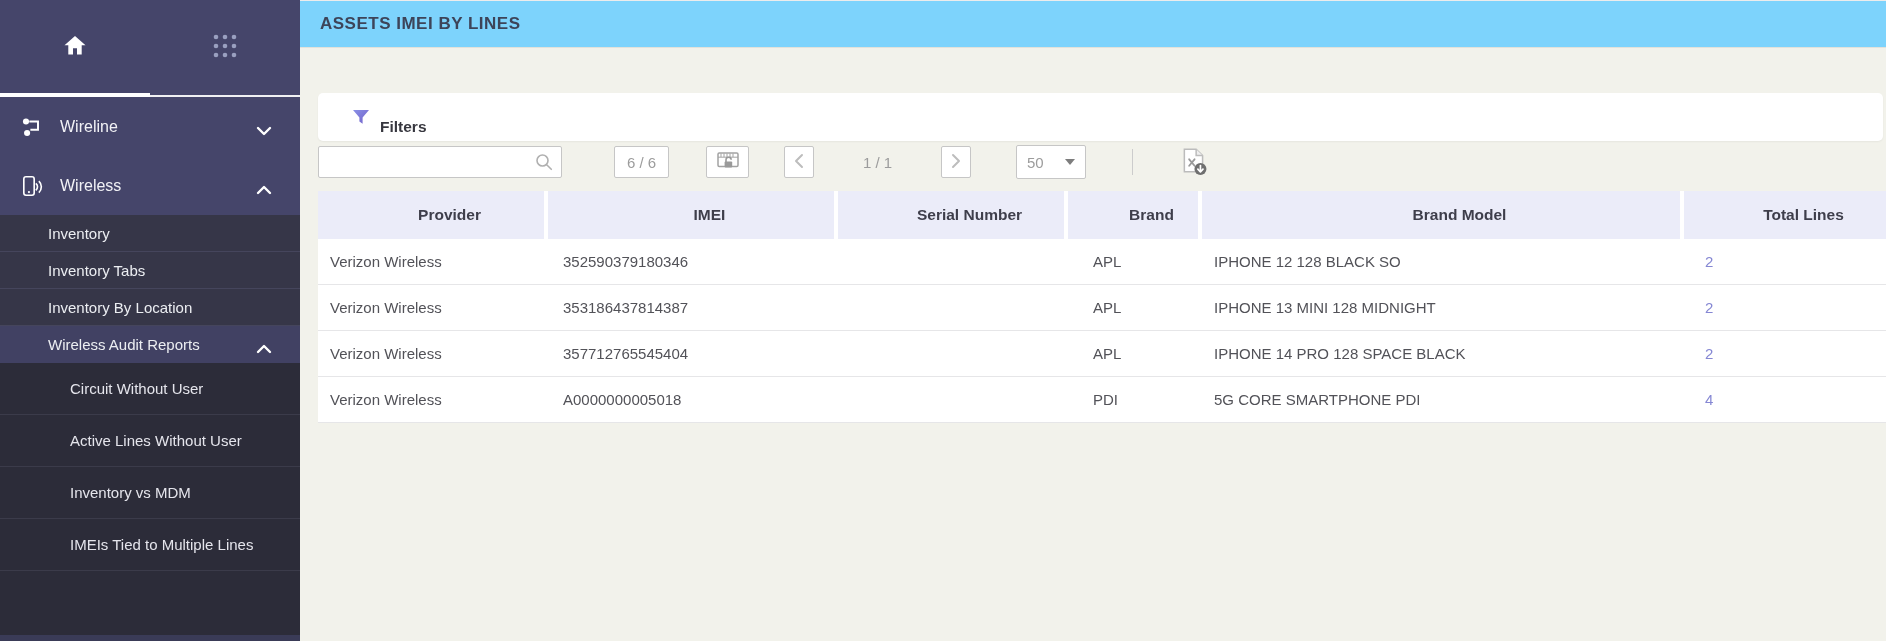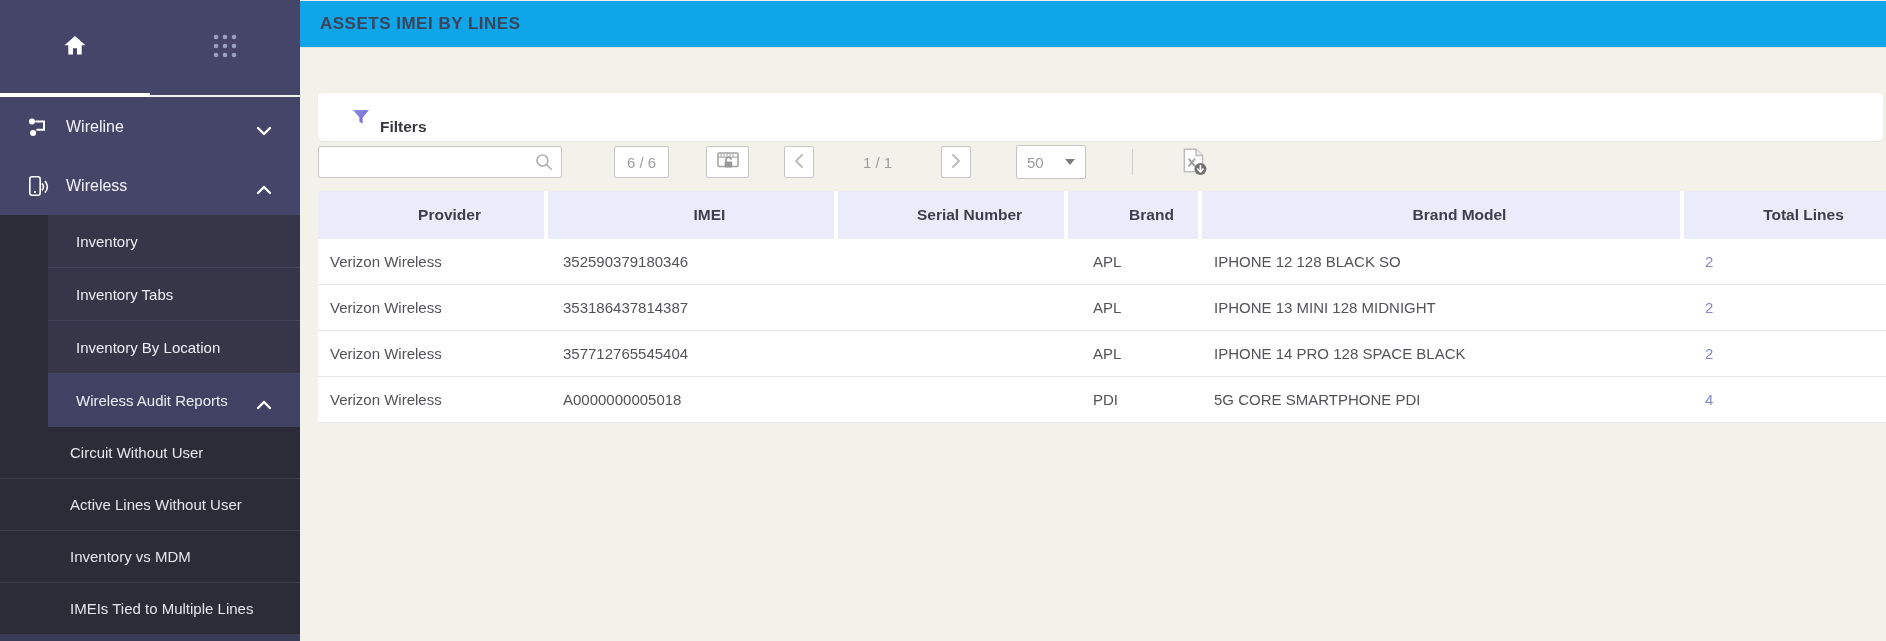--- a/index.html
+++ b/index.html
@@ -10,34 +10,34 @@
   .sidebar { position:absolute; left:0; top:0; width:300px; height:641px;
     background:#2c2c39; display:flex; flex-direction:column; }
   .side-tabs { height:97px; background:#45456a; display:flex; align-items:stretch;
     border-bottom:2px solid rgba(255,255,255,0.92); }
   .side-tab { width:150px; display:flex; align-items:center; justify-content:center;
     position:relative; cursor:pointer; }
   .side-tab.active::after { content:""; position:absolute; left:0; right:0; bottom:-2px;
     height:4px; background:#ffffff; }
   .mrow { display:flex; align-items:center; position:relative; cursor:pointer; flex:0 0 auto; }
   .mrow .lbl { color:#f2f2f6; }
-  .lvl1 { height:59px; background:#45456a; padding-left:26px; }
+  .lvl1 { height:59px; background:#45456a; padding-left:20px; }
   .lvl1 .lbl { margin-left:16px; font-size:16px; }
   .lvl1 .mico { width:24px; height:24px; }
-  .lvl2 { height:53px; background:#363648; padding-left:28px; border-bottom:1px solid #45455c;margin-left:48px; }
+  .lvl2 { height:37px; background:#363648; padding-left:48px; border-bottom:1px solid #45455c; }
   .lvl2 .lbl { font-size:15px; color:#eceef2; }
   .lvl2.expanded { background:#414163; border-bottom:none; }
   .lvl3 { height:52px; background:#2c2c39; padding-left:70px; border-bottom:1px solid #3b3b4a;text-align:center; }
   .lvl3 .lbl { font-size:15px; color:#e5e5ec; }
   .chev { position:absolute; right:28px; top:50%; transform:translateY(-50%); width:16px; height:10px; }
   .next-item-strip { height:6px; background:#3a3b57; margin-top:auto; }
 
   
   .main { position:absolute; left:300px; top:0; width:1586px; height:641px; background:#f2f2eb; }
-  .page-header { position:absolute; left:0; top:0; width:100%; height:48px; background:#0ea5e9;
+  .page-header { position:absolute; left:0; top:0; width:100%; height:48px; background:#7dd3fc;
     border-top:1px solid #ececec; border-bottom:1px solid #e2e2db; }
   .page-title { line-height:46px; padding-left:20px; font-size:17px; font-weight:bold;
     color:#3d4459; letter-spacing:0.5px; }
 
   .filters-panel { position:absolute; left:18px; top:93px; width:1565px; height:48px;
     background:#ffffff; border-radius:5px; box-shadow:0 1px 2px rgba(0,0,0,0.05);
     display:flex; align-items:center; cursor:pointer; }
   .filters-panel .funnel { margin-left:34px; width:18px; height:18px; }
   .filters-panel .flabel { margin-left:10px; font-size:15.5px; font-weight:bold; color:#37373f;margin-top:20px; }
 

